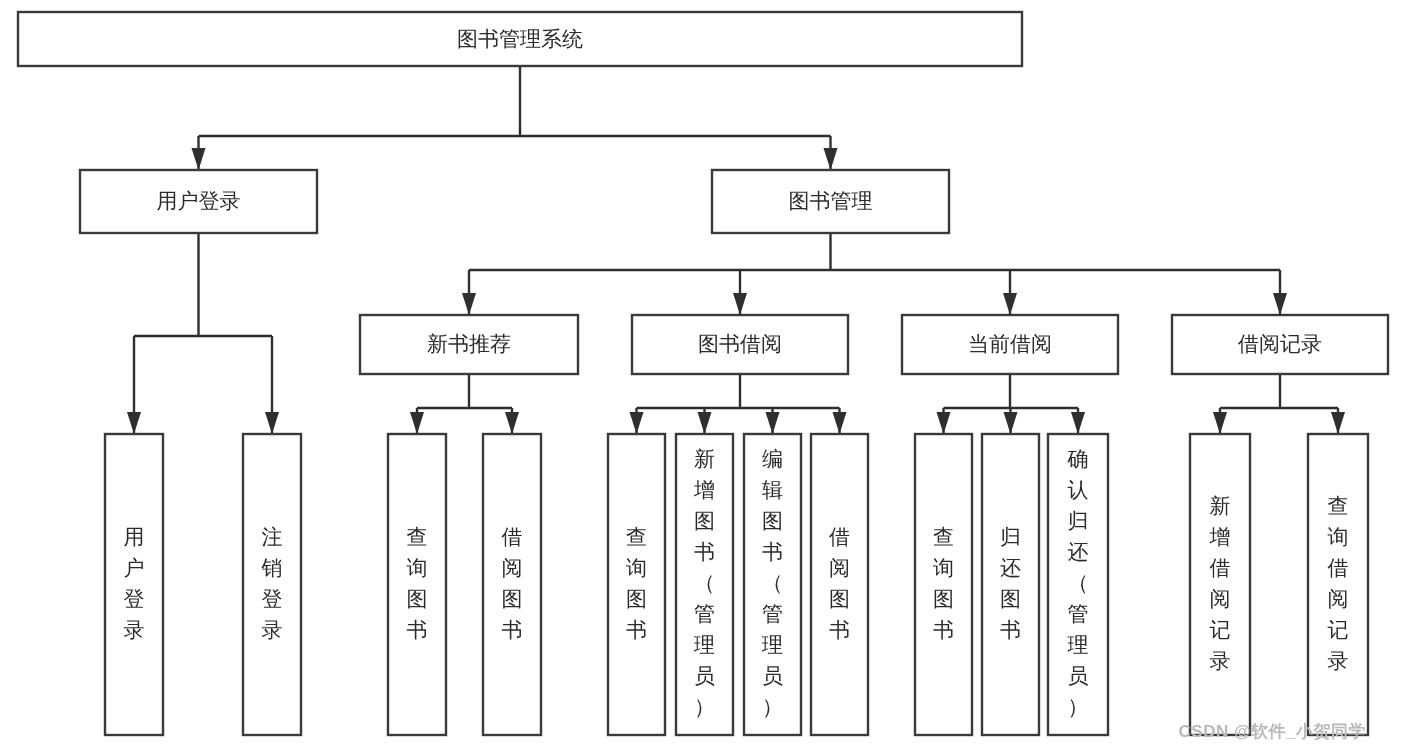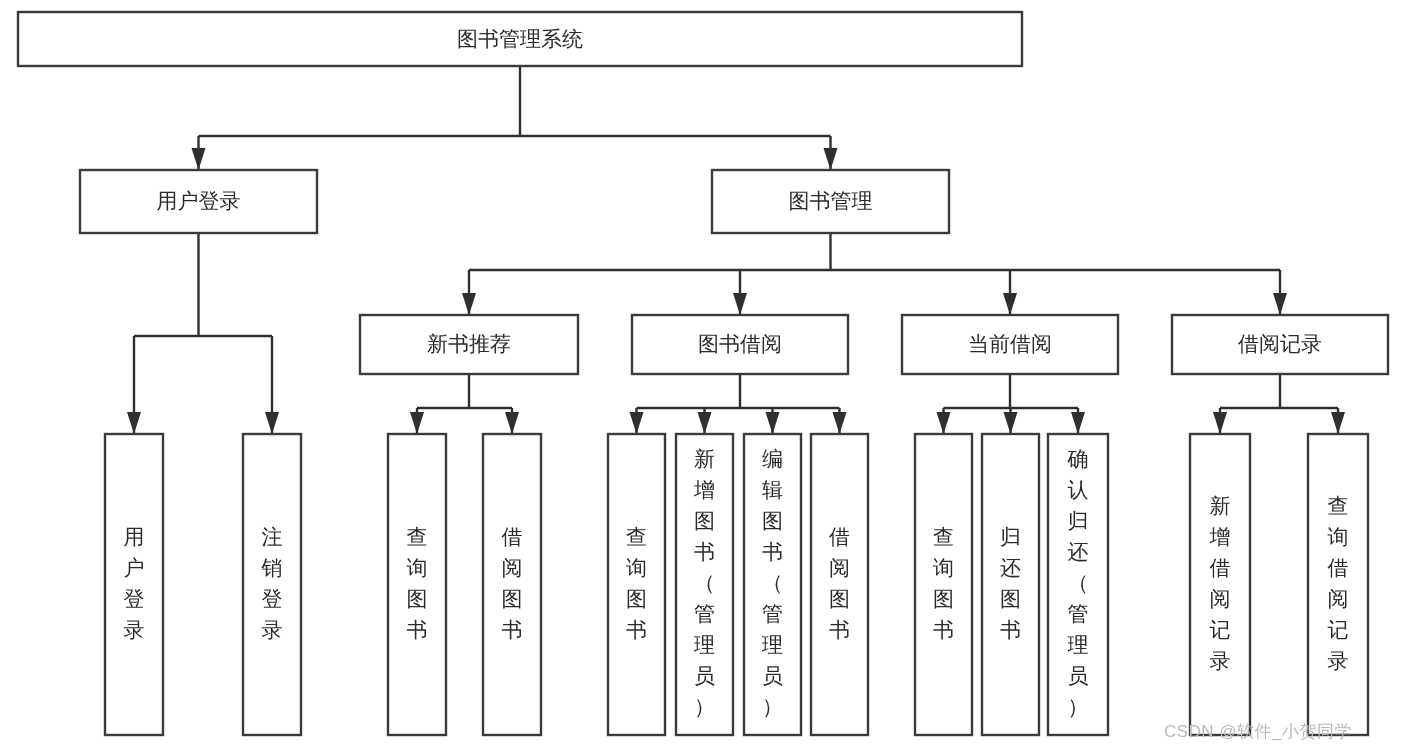--- a/index.html
+++ b/index.html
@@ -19,27 +19,28 @@
   }
   .node-label-v{
     font-size:21px;fill:#2b2b2b;
     text-anchor:middle;dominant-baseline:middle;
     font-family:"Liberation Sans","DejaVu Sans",sans-serif;
   }
   .edge-line{stroke:#2f2f2f;stroke-width:2.4;fill:none;}
   .arrow-head{fill:#2f2f2f;stroke:none;}
   .watermark{
     position:absolute;
-    right:18px;bottom:4px;
+    right:4px;bottom:4px;
     font-size:17px;
     color:#b9b9b9;
     letter-spacing:0.5px;
     white-space:nowrap;
     font-family:"Liberation Sans","DejaVu Sans",sans-serif;
     pointer-events:none;
+    font-weight:bold;
   }
 </style>
 </head>
 <body>
 
 <div id="diagram-root">
   <svg id="diagram-svg" viewBox="0 0 1405 747">
     <g id="edges-layer">
         <line x1="520" y1="66" x2="520" y2="136" class="edge-line"></line>
         <line x1="198.5" y1="136" x2="830.5" y2="136" class="edge-line"></line>

